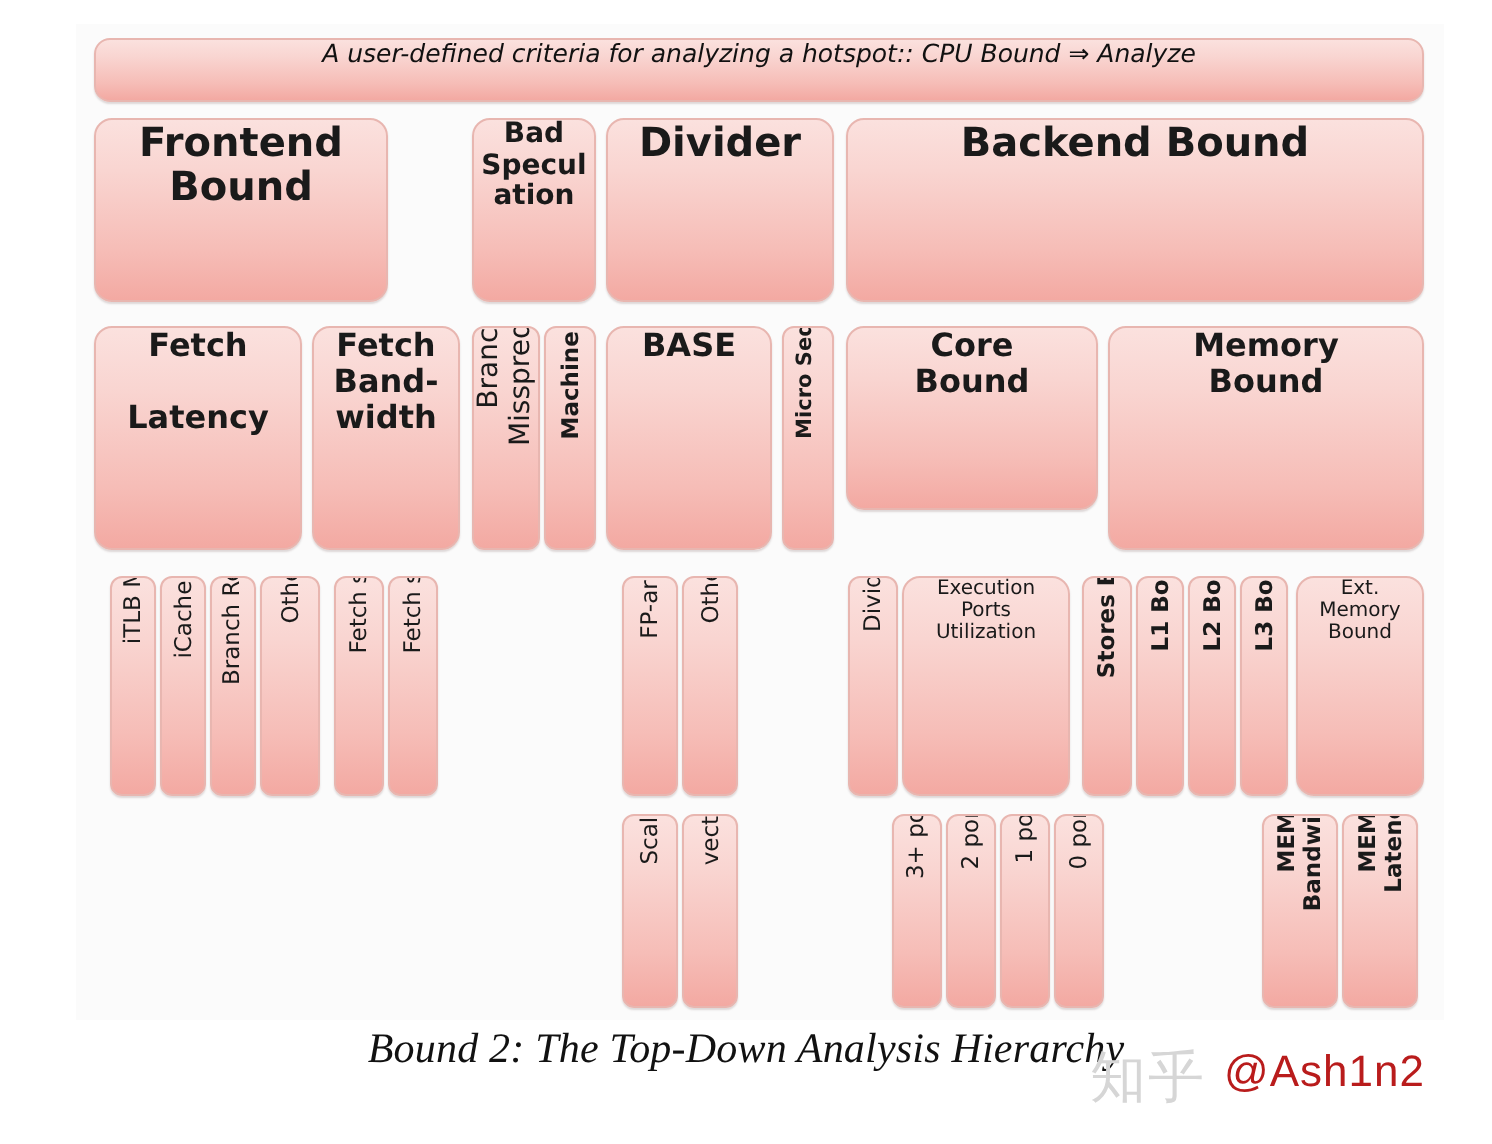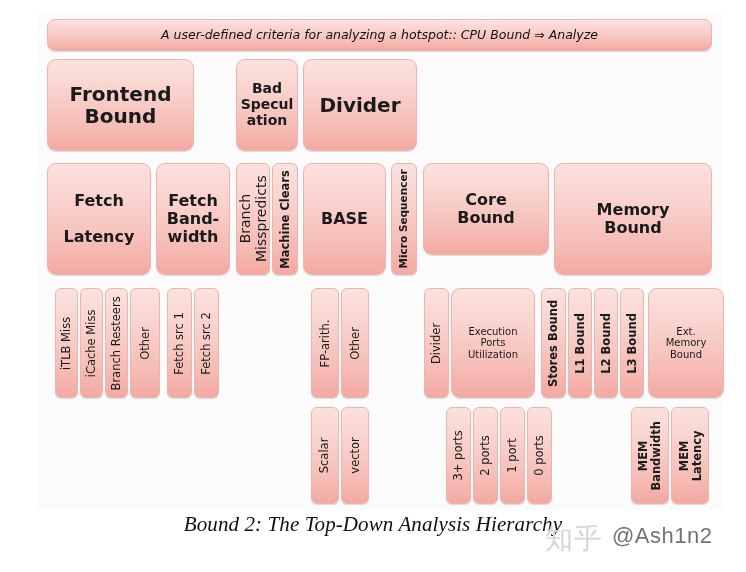--- a/index.html
+++ b/index.html
@@ -31,21 +31,21 @@
 
   
   .box {
     position: absolute;
     box-sizing: border-box;
     border: 1px solid #e8b6b0;
     border-radius: 9px;
     background: linear-gradient(to bottom, #fbe1de 0%, #f9d5d1 28%, #f6bdb7 72%, #f3a9a2 100%);
     box-shadow: 0 1px 1px rgba(120,90,90,0.22);
     display: flex;
-    align-items: center;
+    align-items: flex-start;
     justify-content: center;
     text-align: center;
     color: #1a1a1a;
     overflow: hidden;
   }
   .box.small-radius { border-radius: 6px; }
 
   .lbl {
     display: block;
     line-height: 1.12;
@@ -95,21 +95,21 @@
     text-align: center;
     font-family: "Liberation Serif", serif;
     font-style: italic;
     font-size: 21px;
     color: #111;
     letter-spacing: 0.1px;
   }
   
   .watermark {
     position: absolute;
-    color: #737373;
+    color: #b91c1c;
     font-family: "Liberation Sans", sans-serif;
     font-weight: 300;
     pointer-events: none;
     user-select: none;
   }
   #watermark-handle {
     left: 612px;
     top: 523px;
     font-size: 22px;
     letter-spacing: 0.5px;
@@ -138,20 +138,23 @@
 Bound</span>
   </div>
   <div class="box" style="left:236px; top:59px;  width:62px;  height:92px;">
     <span class="lbl t-l1s">Bad
 Specul
 ation</span>
   </div>
   <div class="box" style="left:303px; top:59px;  width:114px; height:92px;">
     <span class="lbl t-l1">Divider</span>
   </div>
+  <div class="box" style="left:423px; top:59px;  width:289px; height:92px;">
+    <span class="lbl t-l1">Backend Bound</span>
+  </div>
 
   <div class="box" style="left:47px;  top:163px; width:104px; height:112px;">
     <span class="lbl t-l2">Fetch
 
 Latency</span>
   </div>
   <div class="box" style="left:156px; top:163px; width:74px;  height:112px;">
     <span class="lbl t-l2">Fetch
 Band-
 width</span>
@@ -217,21 +220,21 @@
   </div>
   <div class="box vert small-radius" style="left:568px; top:288px; width:24px; height:110px;">
     <span class="lbl v-mdb">L1 Bound</span>
   </div>
   <div class="box vert small-radius" style="left:594px; top:288px; width:24px; height:110px;">
     <span class="lbl v-mdb">L2 Bound</span>
   </div>
   <div class="box vert small-radius" style="left:620px; top:288px; width:24px; height:110px;">
     <span class="lbl v-mdb">L3 Bound</span>
   </div>
-  <div class="box" style="left:648px; top:288px; width:76px;  height:110px;">
+  <div class="box" style="left:648px; top:288px; width:64px;  height:110px;">
     <span class="lbl t-l3">Ext.
 Memory
 Bound</span>
   </div>
 
   <div class="box vert small-radius" style="left:311px; top:407px; width:28px; height:97px;">
     <span class="lbl v-md">Scalar</span>
   </div>
   <div class="box vert small-radius" style="left:341px; top:407px; width:28px; height:97px;">
     <span class="lbl v-md">vector</span>

